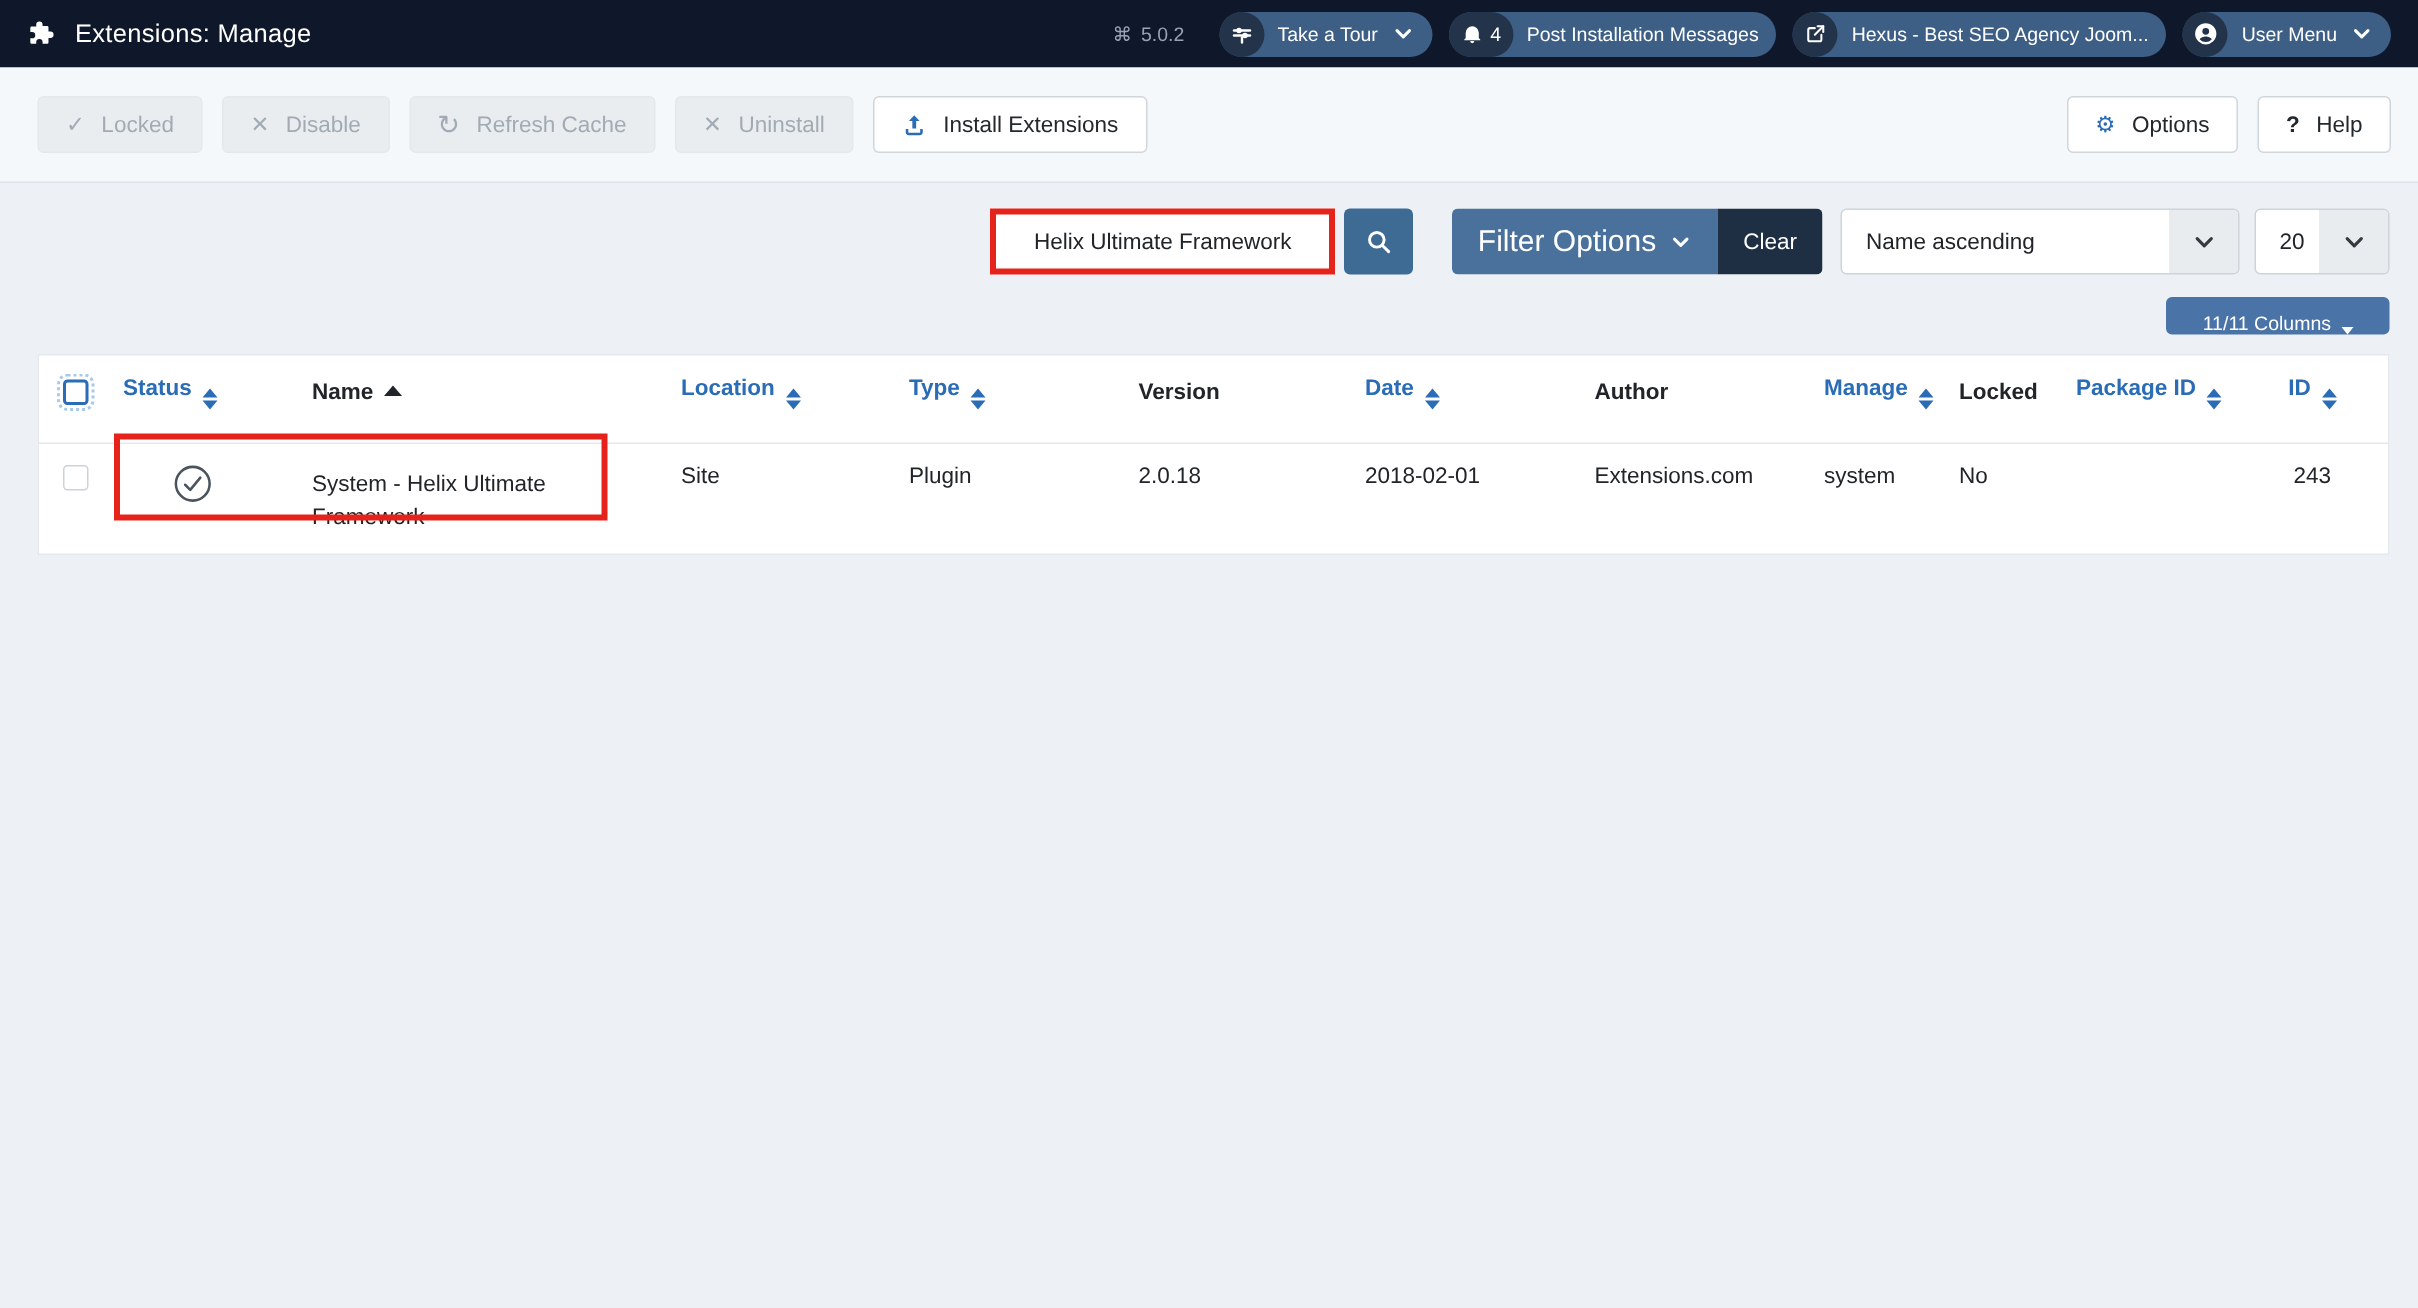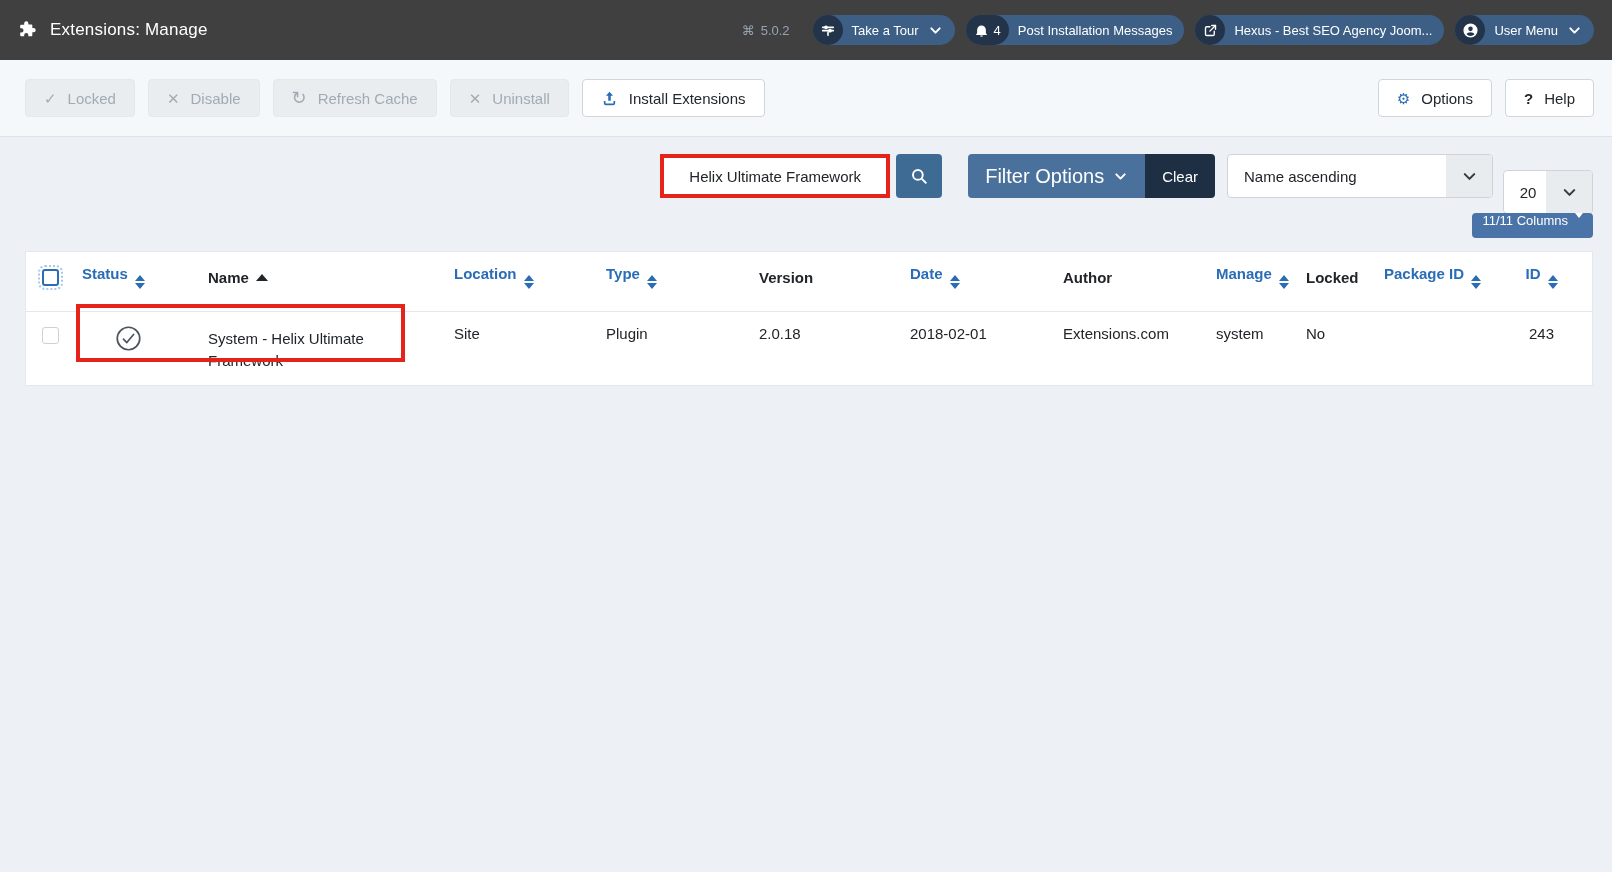--- a/index.html
+++ b/index.html
@@ -5,22 +5,22 @@
   * { box-sizing: border-box; margin: 0; padding: 0; }
   html, body { width: 1612px; height: 872px; overflow: hidden; }
   body {
     font-family: "Liberation Sans", sans-serif;
     background: #edf1f6;
     color: #212529;
   }
 
   
   .navbar {
-    height: 60px;
-    background: #404040;
+    height: 45px;
+    background: #0f172a;
     display: flex;
     align-items: center;
     padding: 0 18px 0 16px;
     color: #fff;
   }
   .nav-left { display: flex; align-items: center; gap: 12px; }
   .nav-title { font-size: 17px; letter-spacing: .2px; }
   .nav-right { margin-left: auto; display: flex; align-items: center; gap: 11px; }
   .nav-version { display: flex; align-items: center; gap: 6px; color: #96a3b3; font-size: 13px; margin-right: 12px; }
   .pill {
@@ -58,21 +58,21 @@
   .btn-light { background: #ffffff; border-color: #cfd6dc; color: #23282d; }
   .btn-light .ic-blue { color: #2a6cb5; }
   .toolbar-right { margin-left: auto; display: flex; gap: 13px; }
   .ic-gear { font-size: 19px; }
 
   
   .main { padding: 0 19px 0 25px; }
 
   .filter-row {
     margin-top: 17px;
-    display: flex; align-items: center; justify-content: flex-end;
+    display: flex; align-items: flex-end; justify-content: flex-end;
     height: 44px;
   }
   .search-annotation {
     width: 230px; height: 44px;
     border: 4px solid #e5231b;
     background: #fff;
     display: flex; align-items: center;
   }
   .search-input {
     width: 100%; height: 100%;
@@ -108,22 +108,22 @@
   .select-label { flex: 1; padding-left: 16px; font-size: 15px; color: #212529; }
   .select-limit .select-label { text-align: center; padding-left: 6px; }
   .select-chev {
     width: 46px; height: 100%; background: #e9ecef;
     display: flex; align-items: center; justify-content: center;
   }
 
   .columns-row { margin-top: 15px; display: flex; justify-content: flex-end; }
   .columns-badge {
     background: #4a74a8; color: #fff; font-size: 13px;
-    height: 25px; padding: 0 10px; border-radius: 4px;
-    display: inline-flex; align-items: flex-start; gap: 7px; cursor: pointer;
+    height: 25px; padding: 0 24px; border-radius: 4px;
+    display: inline-flex; align-items: flex-end; gap: 7px; cursor: pointer;
   }
   .caret-down {
     width: 0; height: 0;
     border-left: 4px solid transparent; border-right: 4px solid transparent;
     border-top: 5px solid #fff;
   }
 
   
   .table-wrap {
     margin-top: 13px; background: #fff;

